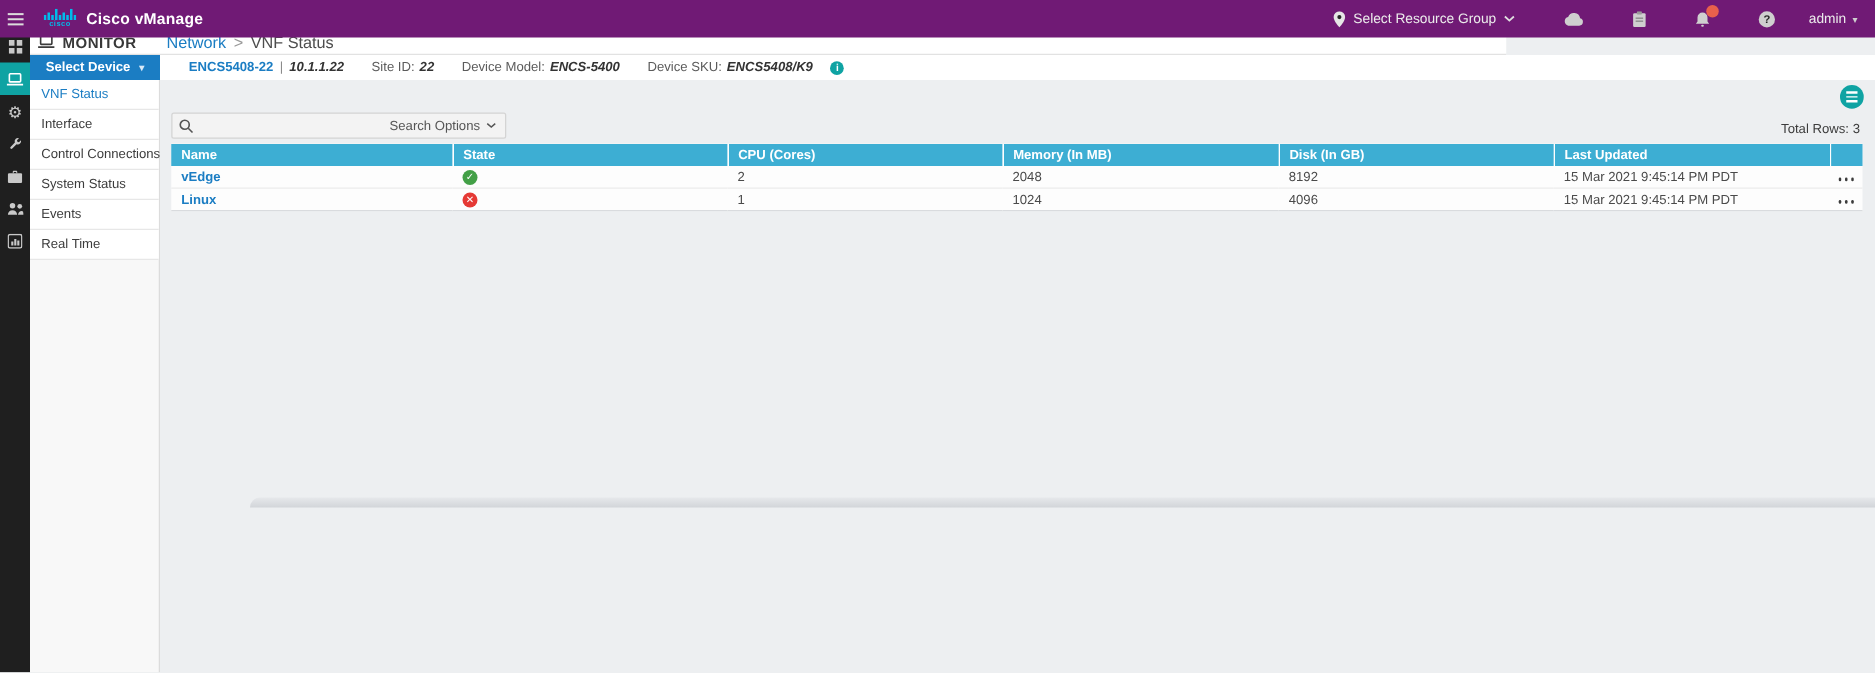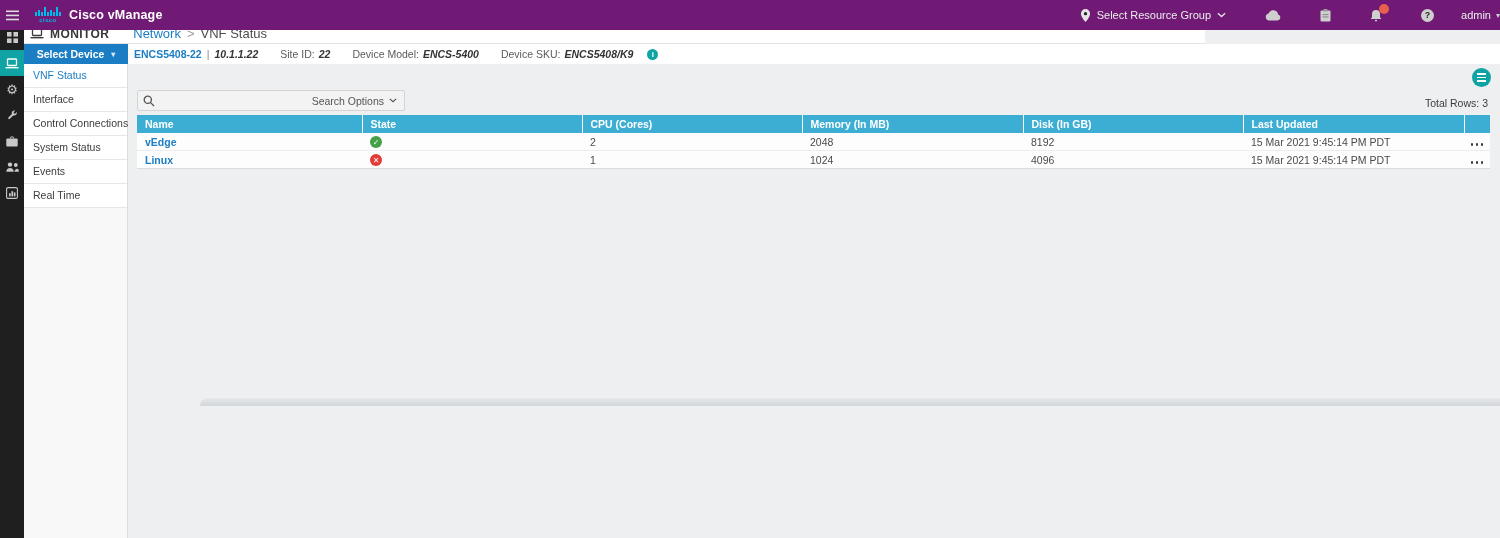--- a/index.html
+++ b/index.html
@@ -6,21 +6,21 @@
   .app{position:relative;width:1500px;height:538px;overflow:hidden;background:#edeff1;}
   svg{display:block;}
 
   
   .topbar{position:absolute;left:0;top:0;width:1500px;height:30px;background:#701a75;display:flex;align-items:center;color:#e3e3e3;z-index:5;}
   .hamburger{width:24px;height:24px;display:flex;align-items:center;justify-content:center;cursor:pointer;}
   .logo{display:flex;align-items:flex-end;margin-left:11px;margin-right:8px;}
   .logo-stack{display:flex;flex-direction:column;align-items:center;line-height:1;}
   .logo-text{color:#00bceb;font-size:6px;font-weight:bold;letter-spacing:.4px;margin-top:1px;}
   .brand{color:#fff;font-size:12.5px;font-weight:bold;letter-spacing:.2px;}
-  .top-right{margin-left:auto;display:flex;}
+  .top-right{margin-left:auto;display:flex;padding-right:14px;}
   .resource-group{display:flex;align-items:center;gap:6px;font-size:11px;color:#ececec;cursor:pointer;}
   .top-icon{margin-left:39px;position:relative;cursor:pointer;display:flex;align-items:center;}
   .badge{position:absolute;top:-5px;right:-7px;width:10px;height:10px;border-radius:50%;background:#e8604c;}
   .help-circle{width:13px;height:13px;border-radius:50%;background:#cfcfcf;color:#262626;font-size:9px;font-weight:bold;display:flex;align-items:center;justify-content:center;}
   .user-menu{margin-left:27px;display:flex;align-items:center;gap:5px;font-size:11px;color:#ececec;cursor:pointer;}
   .caret{font-size:8px;color:#cfcfcf;}
 
   
   .rail{position:absolute;left:0;top:24px;width:24px;height:514px;background:#1f1f1f;z-index:4;}
   .rail-item{width:24px;height:26px;display:flex;align-items:center;justify-content:center;color:#c9c9c9;cursor:pointer;}
@@ -33,21 +33,21 @@
   .section-title{font-size:12px;font-weight:bold;color:#383838;letter-spacing:.4px;}
   .crumb{margin-left:24px;font-size:13px;display:flex;align-items:center;gap:6px;}
   .crumb-link{color:#1b7dc3;cursor:pointer;}
   .crumb-sep{color:#9a9a9a;}
   .crumb-current{color:#4d4d4d;}
 
   
   .devicebar{position:absolute;left:24px;top:44px;width:1476px;height:20px;display:flex;z-index:3;}
   .select-device{width:104px;height:20px;background:#1b7dc3;color:#fff;font-size:10.5px;font-weight:bold;display:flex;align-items:center;justify-content:center;gap:7px;cursor:pointer;flex:none;}
   .select-device .caret{color:#d7e9f7;}
-  .device-info{flex:1;background:#fff;display:flex;align-items:center;padding-left:6px;font-size:10.5px;color:#5b5b5b;}
+  .device-info{flex:1;background:#fff;display:flex;align-items:center;padding-left:23px;font-size:10.5px;color:#5b5b5b;}
   .device-name{color:#1b7dc3;font-weight:bold;cursor:pointer;}
   .pipe{margin:0 5px;color:#8a8a8a;}
   .bold-val{font-weight:bold;color:#333;font-style:italic;}
   .kv{margin-left:22px;display:flex;gap:4px;}
   .info-dot{margin-left:14px;width:11px;height:11px;border-radius:50%;background:#0fa3a3;color:#fff;font-size:8px;font-weight:bold;display:flex;align-items:center;justify-content:center;cursor:pointer;}
 
   
   .sidebar{position:absolute;left:24px;top:64px;width:104px;height:474px;background:#f8f8f8;border-right:1px solid #dcdcdc;box-sizing:border-box;z-index:2;}
   .side-item{height:23px;line-height:23px;padding-left:9px;background:#fff;border-bottom:1px solid #e7e7e7;font-size:10.5px;color:#3c3c3c;cursor:pointer;white-space:nowrap;}
   .side-item.active{color:#1b7dc3;}

